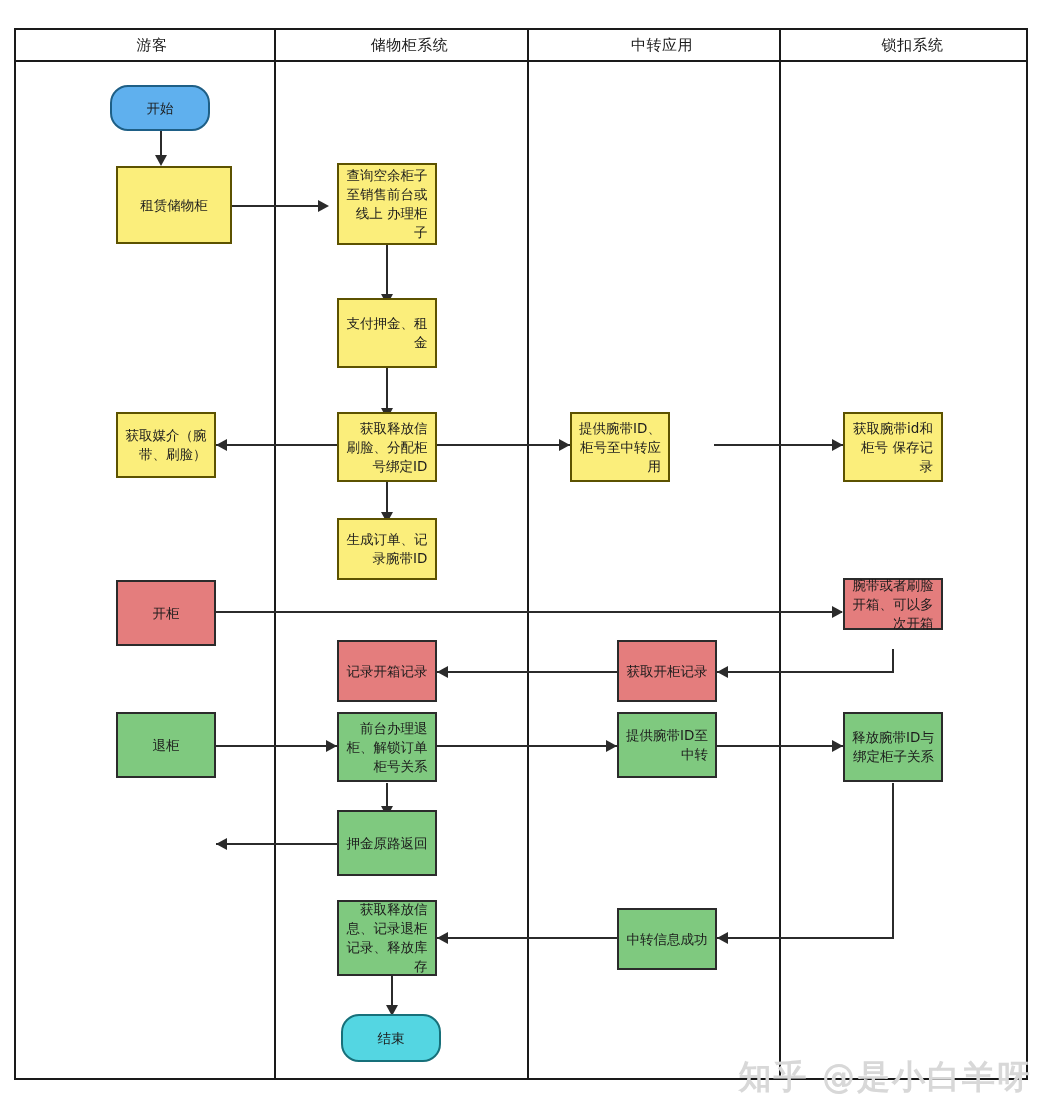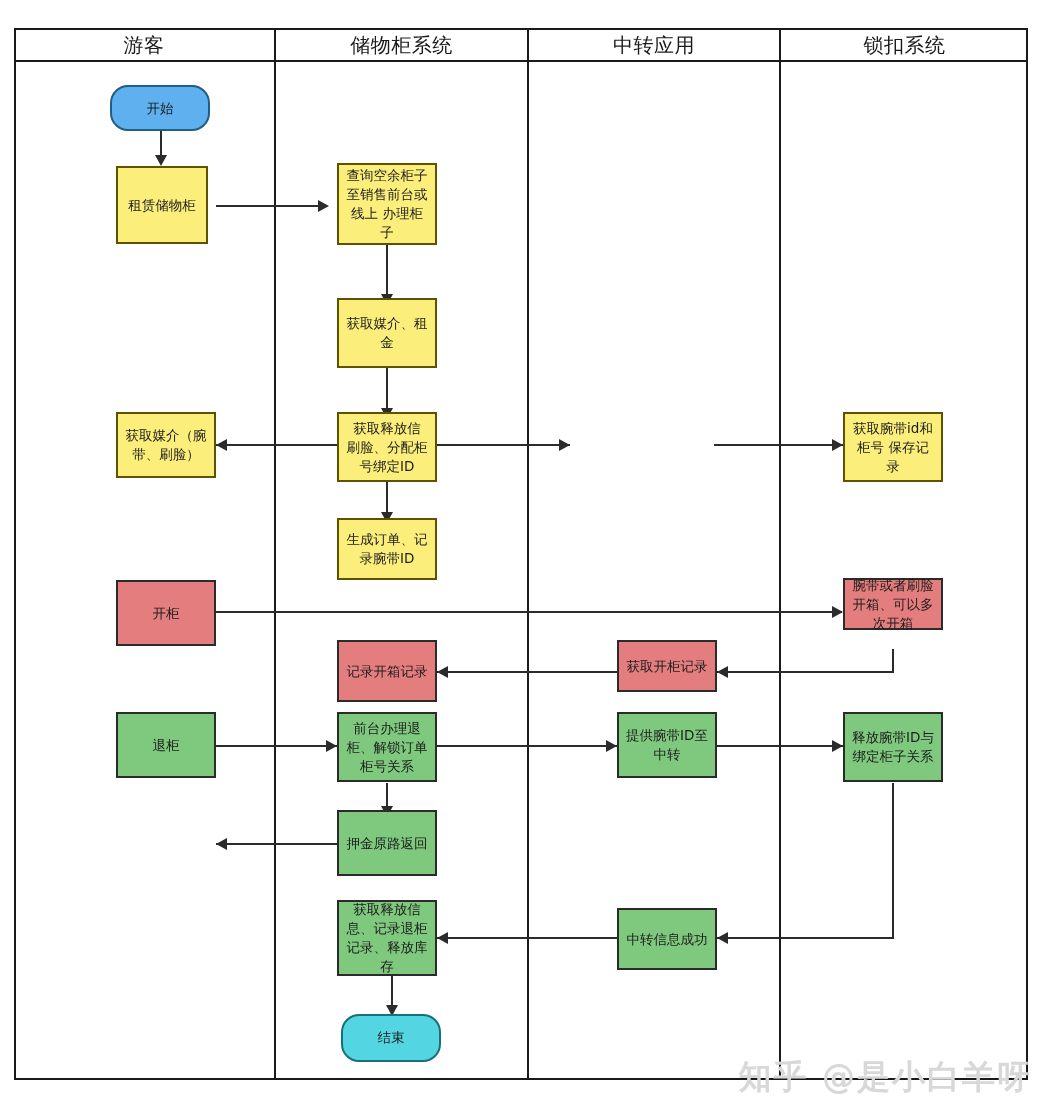--- a/index.html
+++ b/index.html
@@ -40,44 +40,45 @@
     width: 2px;
     height: 1052px;
     background: #1a1a1a;
   }
   .lane-title {
     position: absolute;
     top: 33px;
     height: 24px;
     line-height: 24px;
     text-align: center;
-    font-size: 20px;
+    font-size: 15px;
     color: #1a1a1a;
     letter-spacing: .5px;
+    margin-left: 8px;
   }
   
   .node {
     position: absolute;
     box-sizing: border-box;
     border: 2px solid #2b2b2b;
     display: flex;
     align-items: center;
     justify-content: center;
-    text-align: center;
+    text-align: right;
     font-size: 13.5px;
     line-height: 19px;
     color: #1c1c1c;
     padding: 2px 5px;
     white-space: pre-line;
   }
   .node.yellow  { background: #FBEE7B; border-color: #5C5200; }
   .node.red     { background: #E47D7D; border-color: #2b2b2b; }
   .node.green   { background: #7FC97F; border-color: #2b2b2b; }
   .node.blue    { background: #5FB0EE; border-color: #1e5f86; border-radius: 18px; }
-  .node.cyan    { background: #54D6E2; border-color: #17707a; border-radius: 18px; font-family: Liberation Mono, monospace; }
+  .node.cyan    { background: #54D6E2; border-color: #17707a; border-radius: 18px; }
   
   .edge {
     position: absolute;
     background: #2b2b2b;
   }
   .edge.h { height: 2px; }
   .edge.v { width: 2px; }
   .arrow {
     position: absolute;
     width: 0; height: 0;
@@ -182,52 +183,55 @@
   <div class="arrow left" style="left:717px; top:932px"></div>
 
   <div class="edge h" style="left:437px; top:937px; width:180px"></div>
   <div class="arrow left" style="left:437px; top:932px"></div>
 
   <div class="edge v" style="left:391px; top:975px; height:34px"></div>
   <div class="arrow down" style="left:386px; top:1005px"></div>
 
   <div class="node blue" style="left:110px; top:85px;  width:100px; height:46px">开始</div>
 
-  <div class="node yellow" style="left:116px; top:166px; width:92px; height:78px">租赁储物柜</div>
+  <div class="node yellow" style="left:116px; top:166px; width:116px; height:78px">租赁储物柜</div>
 
   <div class="node yellow" style="left:337px; top:163px; width:100px; height:82px">查询空余柜子
 至销售前台或
 线上 办理柜
 子</div>
 
-  <div class="node yellow" style="left:337px; top:298px; width:100px; height:70px">获取媒介、租
+  <div class="node yellow" style="left:337px; top:298px; width:100px; height:70px">支付押金、租
 金</div>
 
   <div class="node yellow" style="left:337px; top:412px; width:100px; height:70px">获取释放信
 刷脸、分配柜
 号绑定ID</div>
 
   <div class="node yellow" style="left:337px; top:518px; width:100px; height:62px">生成订单、记
 录腕带ID</div>
 
   <div class="node yellow" style="left:116px; top:412px; width:100px; height:66px">获取媒介（腕
 带、刷脸）</div>
 
+  <div class="node yellow" style="left:570px; top:412px; width:100px; height:70px">提供腕带ID、
+柜号至中转应
+用</div>
 
   <div class="node yellow" style="left:843px; top:412px; width:100px; height:70px">获取腕带id和
 柜号 保存记
 录</div>
 
   <div class="node red" style="left:116px; top:580px; width:100px; height:66px">开柜</div>
 
   <div class="node red" style="left:843px; top:578px; width:100px; height:52px">腕带或者刷脸
 开箱、可以多
 次开箱</div>
 
-  <div class="node red" style="left:617px; top:640px; width:100px; height:52px">获取开柜记录</div>
+  <div class="node red" style="left:617px; top:640px; width:100px; height:62px">获取开柜记录</div>
 
   <div class="node red" style="left:337px; top:640px; width:100px; height:62px">记录开箱记录</div>
 
   <div class="node green" style="left:116px; top:712px; width:100px; height:66px">退柜</div>
 
   <div class="node green" style="left:337px; top:712px; width:100px; height:70px">前台办理退
 柜、解锁订单
 柜号关系</div>
 
   <div class="node green" style="left:617px; top:712px; width:100px; height:66px">提供腕带ID至

